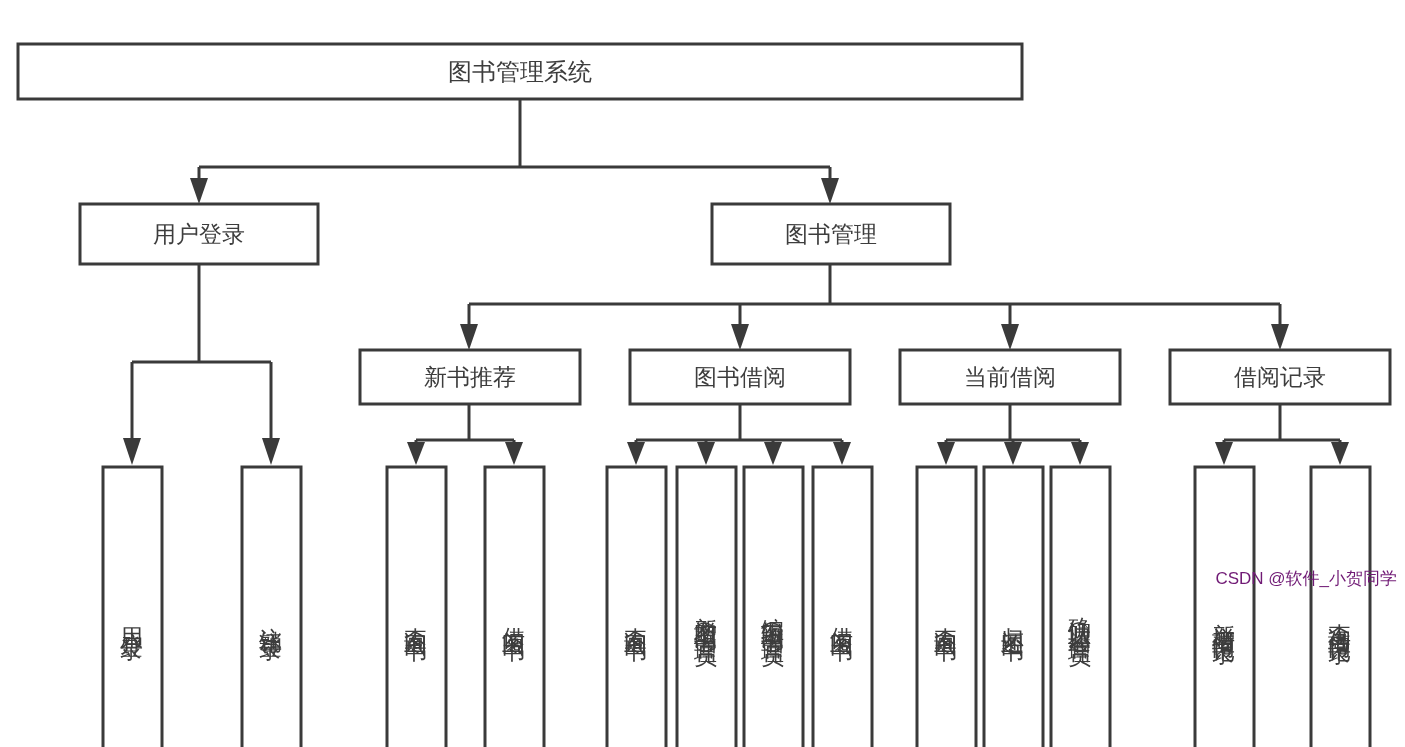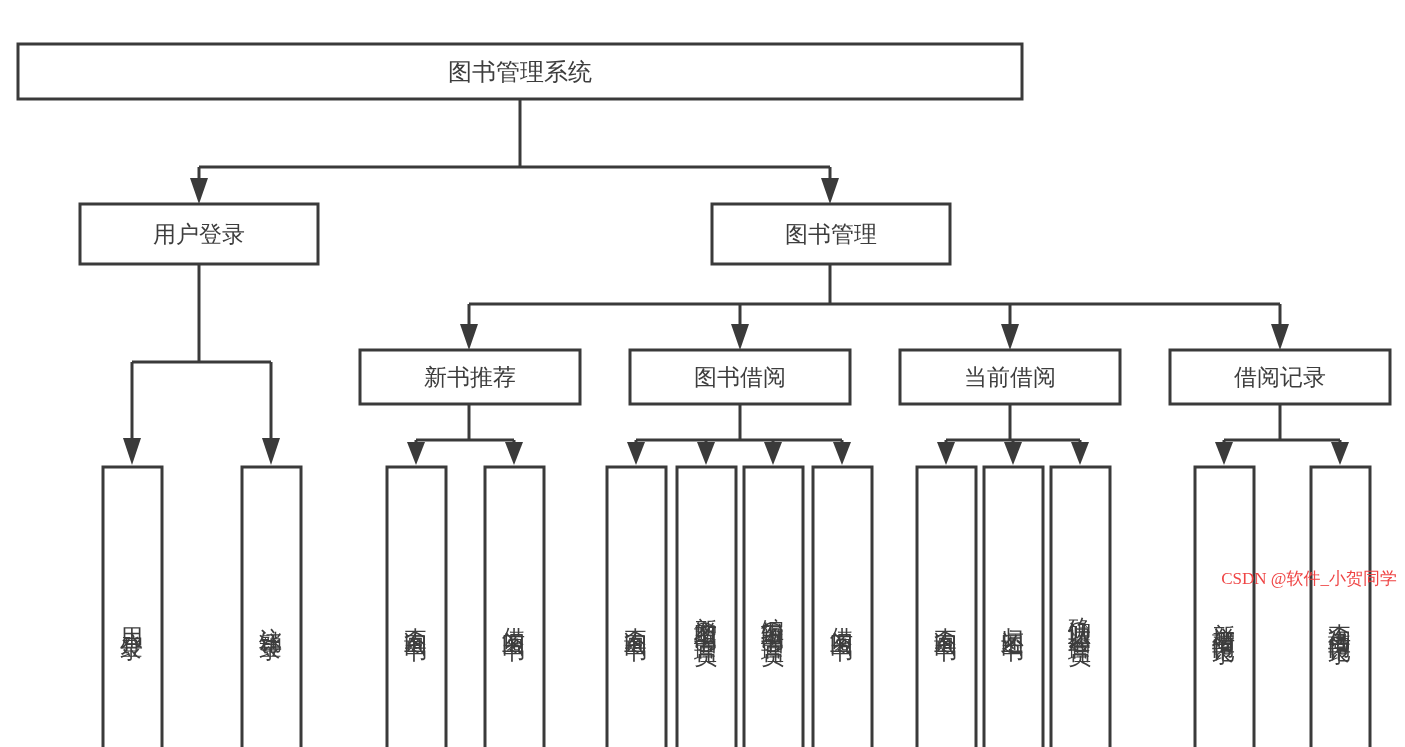--- a/index.html
+++ b/index.html
@@ -56,23 +56,23 @@
     fill: none;
   }
   .arrow-head {
     fill: #3a3a3a;
     stroke: none;
   }
   .watermark {
     position: absolute;
     right: 8px;
     bottom: 6px;
-    font-family: Liberation Serif, serif;
+    font-family: Liberation Sans, sans-serif;
     font-size: 17px;
-    color: #ef4444;
+    color: #701a75;
     white-space: nowrap;
     pointer-events: none;
   }
 </style>
 </head>
 <body>
 
 <div id="diagram-root">
   <svg class="diagram" viewBox="0 0 1405 747" xmlns="http://www.w3.org/2000/svg">
 

